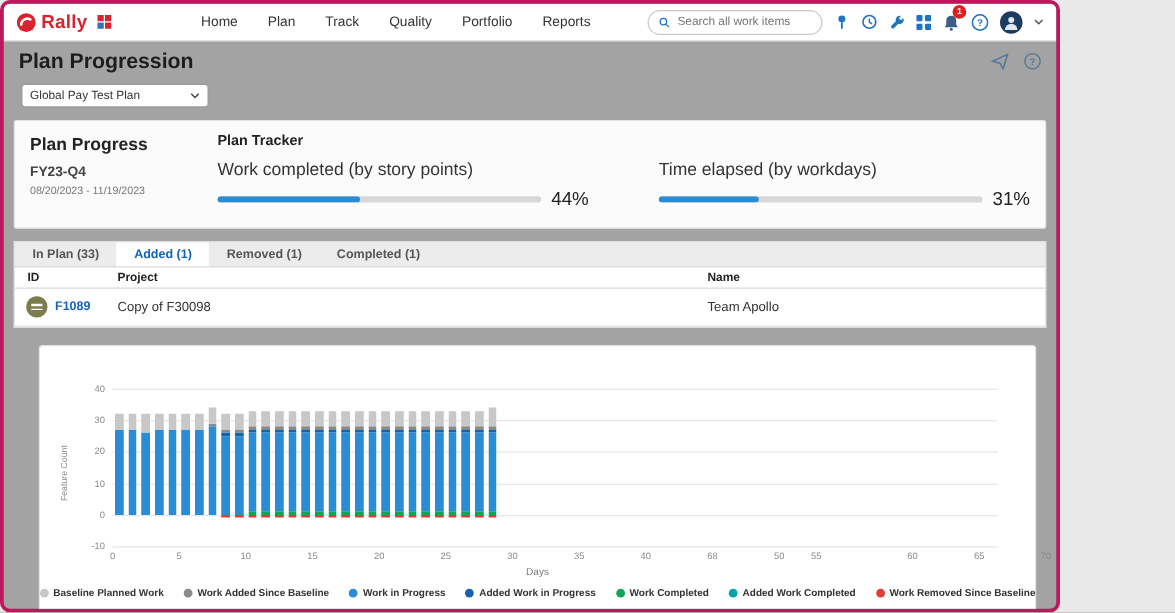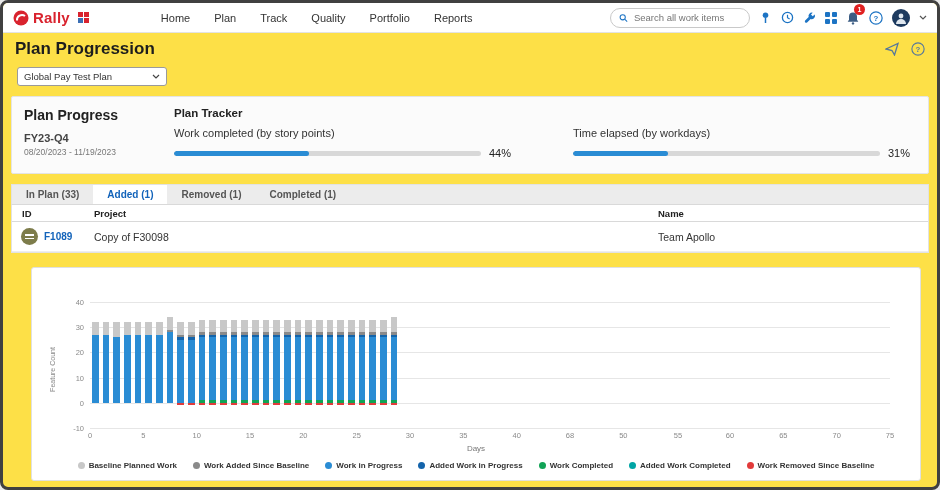--- a/index.html
+++ b/index.html
@@ -1,17 +1,17 @@
 <!DOCTYPE html>
 <html><head>
 <meta charset="utf-8">
 <style>
   * { box-sizing: border-box; }
   body { margin:0; background:#e9e9e9; font-family:"Liberation Sans", sans-serif; }
-  .app { width:940px; height:490px; border:3px solid #404040; border-radius:8px; background:#fde047; overflow:hidden; position:relative; }
+  .app { width:848px; height:490px; border:3px solid #be185d; border-radius:8px; background:#a3a3a3; overflow:hidden; position:relative; }
 
   
   .topbar { height:30px; display:flex; align-items:center; padding:0 10px; border-bottom:1px solid #e3e3e3; background:#fff; }
   .logo { display:flex; align-items:center; gap:4px; cursor:pointer; }
   .logo-text { color:#d9232e; font-weight:bold; font-size:15px; letter-spacing:.2px; }
   .mini-grid { display:grid; grid-template-columns:5px 5px; grid-gap:1px; margin-left:8px; cursor:pointer; }
   .mini-grid i { width:5px; height:5px; background:#d9232e; }
   .mini-grid i:nth-child(3){ background:#3b6fb5; }
   .workspace { display:flex; align-items:center; gap:4px; border:none; background:none; font-family:inherit; font-size:11px; font-weight:bold; color:#333; margin-left:10px; cursor:pointer; }
   .nav { display:flex; gap:24px; margin-left:72px; }
@@ -35,25 +35,25 @@
   
   .overview-card { margin:2px 8px 10px; border:1px solid #e4e4e4; background:#fbfbfb; border-radius:2px; padding:10px 12px 14px; display:flex; }
   .ov-left { width:150px; flex:0 0 150px; }
   .ov-title { font-size:14px; font-weight:bold; color:#222; }
   .ov-period { font-size:11px; font-weight:bold; color:#444; margin-top:9px; }
   .ov-dates { font-size:8.5px; color:#777; margin-top:3px; }
   .tracker { flex:1; }
   .tracker-title { font-size:11.5px; font-weight:bold; color:#222; }
   .tracker-bars { display:flex; gap:56px; margin-top:8px; }
   .pbar-group { flex:1; }
-  .pbar-label { font-size:11px; color:#333; margin-bottom:8px; }
+  .pbar-label { font-size:14px; color:#333; margin-bottom:8px; }
   .pbar-row { display:flex; align-items:center; gap:8px; }
   .pbar-track { flex:1; height:5px; background:#d8d8d8; border-radius:3px; overflow:hidden; }
   .pbar-fill { display:block; height:100%; background:#2a8cd4; border-radius:3px; }
-  .pbar-pct { font-size:11px; color:#222; min-width:28px; }
+  .pbar-pct { font-size:15px; color:#222; min-width:28px; }
 
   
   .tabs-bar { margin:0 8px; background:#ececec; display:flex; height:20px; align-items:stretch; border:1px solid #e2e2e2; border-bottom:none; }
   .tab { border:none; background:none; font-family:inherit; font-size:10px; font-weight:bold; color:#555; padding:0 14px; cursor:pointer; }
   .tab.active { background:#fff; color:#1263ba; }
   .grid-table { margin:0 8px; border:1px solid #e2e2e2; border-top:1px solid #d9d9d9; background:#fff; }
   .trow { display:grid; grid-template-columns:72px 1fr 280px; align-items:center; }
   .thead { height:17px; border-bottom:1px solid #d9d9d9; }
   .thead span { font-size:9.5px; font-weight:bold; color:#222; padding-left:10px; }
   .tdata { height:30px; border-bottom:1px solid #eee; }
@@ -272,21 +272,21 @@
         <div class="xtick" style="left: 53.3333px;">5</div>
         <div class="xtick" style="left: 106.667px;">10</div>
         <div class="xtick" style="left: 160px;">15</div>
         <div class="xtick" style="left: 213.333px;">20</div>
         <div class="xtick" style="left: 266.667px;">25</div>
         <div class="xtick" style="left: 320px;">30</div>
         <div class="xtick" style="left: 373.333px;">35</div>
         <div class="xtick" style="left: 426.667px;">40</div>
         <div class="xtick" style="left: 480px;">68</div>
         <div class="xtick" style="left: 533.333px;">50</div>
-        <div class="xtick" style="left: 588px;">55</div>
+        <div class="xtick" style="left: 563px;">55</div>
         <div class="xtick" style="left: 640px;">60</div>
         <div class="xtick" style="left: 693.333px;">65</div>
         <div class="xtick" style="left: 746.667px;">70</div>
         <div class="xtick" style="left: 800px;">75</div>
         <div class="bar-seg" style="background: rgb(42, 140, 212); left: 2.13333px; width: 6.4px; top: 32.76px; height: 68.04px;"></div>
         <div class="bar-seg" style="background: rgb(200, 200, 200); left: 2.13333px; width: 6.4px; top: 20.16px; height: 12.6px;"></div>
         <div class="bar-seg" style="background: rgb(42, 140, 212); left: 12.8px; width: 6.4px; top: 32.76px; height: 68.04px;"></div>
         <div class="bar-seg" style="background: rgb(200, 200, 200); left: 12.8px; width: 6.4px; top: 20.16px; height: 12.6px;"></div>
         <div class="bar-seg" style="background: rgb(42, 140, 212); left: 23.4667px; width: 6.4px; top: 35.28px; height: 65.52px;"></div>
         <div class="bar-seg" style="background: rgb(200, 200, 200); left: 23.4667px; width: 6.4px; top: 20.16px; height: 15.12px;"></div>

